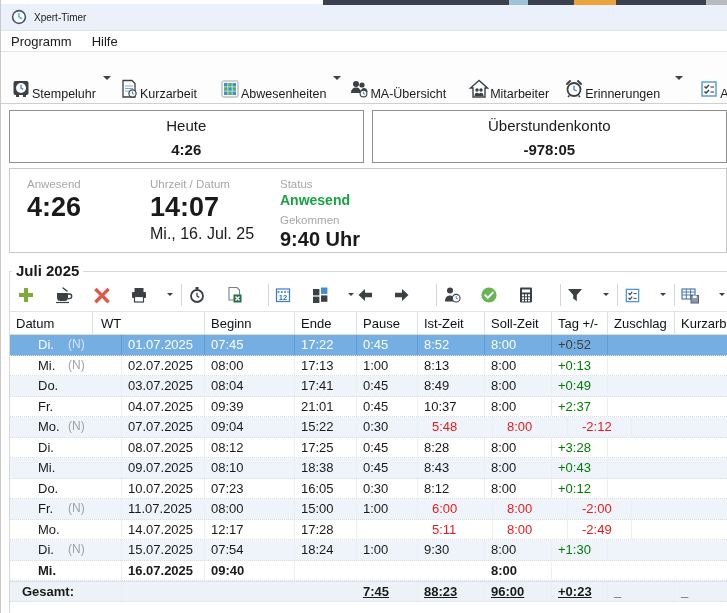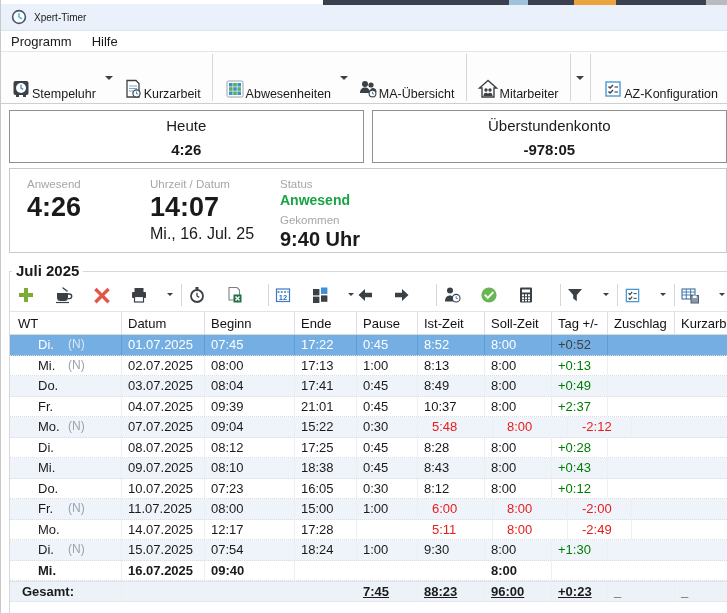--- a/index.html
+++ b/index.html
@@ -175,20 +175,32 @@
           <path d="M11 2.5 L2.5 10 H5 V19 H17 V10 H19.5 Z" fill="none" stroke="#3b4045" stroke-width="1.4"></path>
           <circle cx="9" cy="12" r="1.7" fill="#3b4045"></circle>
           <circle cx="13" cy="12" r="1.7" fill="#3b4045"></circle>
           <path d="M6.5 18c0-2 1.1-3.2 2.5-3.2S11.5 16 11.5 18z" fill="#3b4045"></path>
           <path d="M10.5 18c0-2 1.1-3.2 2.5-3.2S15.5 16 15.5 18z" fill="#3b4045"></path>
         </svg>
     </span>
     <span class="tlabel">Mitarbeiter</span>
   </div>
 
+  <div class="tbtn">
+    <span class="ticon">
+      <svg width="22" height="22" viewBox="0 0 22 22">
+          <path d="M4 6 L7 3" stroke="#3b4045" stroke-width="2" stroke-linecap="round"></path>
+          <path d="M18 6 L15 3" stroke="#3b4045" stroke-width="2" stroke-linecap="round"></path>
+          <circle cx="11" cy="11.5" r="6.5" fill="#fff" stroke="#3b4045" stroke-width="1.8"></circle>
+          <path d="M11 7.8 V11.5 L13.8 13" stroke="#3e8fd6" stroke-width="1.4" fill="none"></path>
+          <path d="M6.5 17.5 L5 19M15.5 17.5 L17 19" stroke="#3b4045" stroke-width="1.6"></path>
+        </svg>
+    </span>
+    <span class="tlabel">Erinnerungen</span>
+  </div>
 
   <div class="tsep"></div>
 
   <span class="dd-main"></span>
 
   <div class="tsep"></div>
 
   <div class="tbtn">
     <span class="ticon">
       <svg width="22" height="22" viewBox="0 0 22 22">
@@ -361,22 +373,22 @@
           <path d="M2 6 h13 M2 9 h13 M6.3 3 v10 M10.6 3 v10" stroke="#3d6fa8" stroke-width="0.9"></path>
           <rect x="11" y="9.5" width="7.5" height="7.5" fill="#8b9aab" stroke="#55606c" stroke-width="1"></rect>
           <rect x="12.8" y="9.5" width="3.8" height="2.6" fill="#fff"></rect>
         </svg>
     </span>
     <span class="dd-sm"></span>
   </div>
 
   <div class="tbl">
     <div class="thead">
+      <div class="hc c-datum">Datum</div>
       <div class="hc c-wt">WT</div>
-      <div class="hc c-datum">Datum</div>
       <div class="hc c-beginn">Beginn</div>
       <div class="hc c-ende">Ende</div>
       <div class="hc c-pause">Pause</div>
       <div class="hc c-ist">Ist-Zeit</div>
       <div class="hc c-soll">Soll-Zeit</div>
       <div class="hc c-tag">Tag +/-</div>
       <div class="hc c-zuschlag">Zuschlag</div>
       <div class="hc c-kurzarbeit">Kurzarbeit</div>
     </div>
     <div>
@@ -441,21 +453,21 @@
           <div class="tc c-kurzarbeit"></div>
         </div>
         <div class="trow">
           <div class="tc c-wt"><span class="day">Di.</span></div>
           <div class="tc c-datum">08.07.2025</div>
           <div class="tc c-beginn">08:12</div>
           <div class="tc c-ende">17:25</div>
           <div class="tc c-pause">0:45</div>
           <div class="tc c-ist">8:28</div>
           <div class="tc c-soll">8:00</div>
-          <div class="tc c-tag green">+0:28</div>
+          <div class="tc c-tag green">+3:28</div>
           <div class="tc c-zuschlag"></div>
           <div class="tc c-kurzarbeit"></div>
         </div>
         <div class="trow stripe">
           <div class="tc c-wt"><span class="day">Mi.</span></div>
           <div class="tc c-datum">09.07.2025</div>
           <div class="tc c-beginn">08:10</div>
           <div class="tc c-ende">18:38</div>
           <div class="tc c-pause">0:45</div>
           <div class="tc c-ist">8:43</div>

